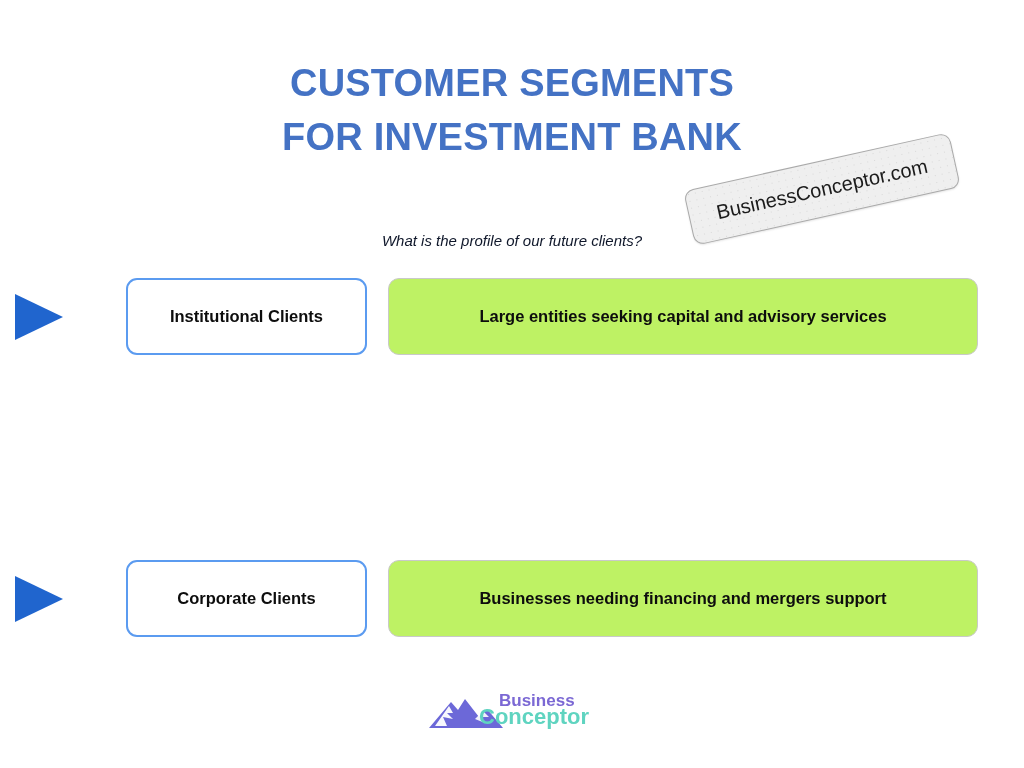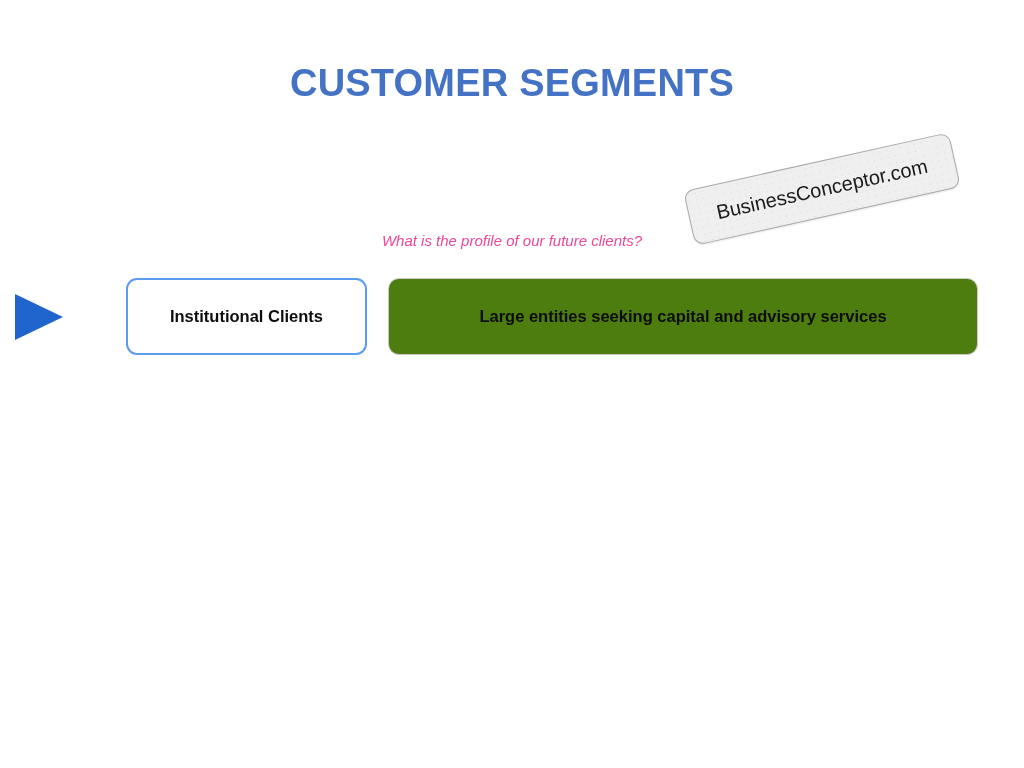--- a/index.html
+++ b/index.html
@@ -71,21 +71,21 @@
 
   
   .subtitle {
     position: absolute;
     left: 0;
     top: 232px;
     width: 1024px;
     text-align: center;
     font-size: 15px;
     font-style: italic;
-    color: #ec4899;
+    color: #0f172a;
     white-space: nowrap;
   }
 
   
   .row {
     position: absolute;
     left: 0;
     width: 1024px;
     height: 78px;
   }
@@ -129,21 +129,21 @@
 
   .desc-box {
     position: absolute;
     left: 388px;
     top: 0;
     width: 590px;
     height: 77px;
     box-sizing: border-box;
     border: 1px solid #c9c9c9;
     border-radius: 11px;
-    background: #4d7c0f;
+    background: #bef264;
     display: flex;
     align-items: center;
     justify-content: center;
   }
   .desc-text {
     font-size: 16.5px;
     font-weight: bold;
     color: #0d0d0d;
     text-align: center;
     white-space: nowrap;
@@ -159,34 +159,55 @@
   }
   .logo svg { display: block; }
 </style>
 </head>
 <body>
 
 <div class="slide">
 
   <div class="title-block">
     <div class="title-line">CUSTOMER SEGMENTS</div>
+    <div class="title-line">FOR INVESTMENT BANK</div>
   </div>
 
   <div class="watermark">
     <span class="watermark-text">BusinessConceptor.com</span>
   </div>
 
   <div class="subtitle">What is the profile of our future clients?</div>
 
   <div class="row row-1">
     <div class="arrow"></div>
     <div class="label-box">
       <span class="label-text">Institutional Clients</span>
     </div>
     <div class="desc-box">
       <span class="desc-text">Large entities seeking capital and advisory services</span>
     </div>
   </div>
 
 
-
+  <div class="row row-3">
+    <div class="arrow"></div>
+    <div class="label-box">
+      <span class="label-text">Corporate Clients</span>
+    </div>
+    <div class="desc-box">
+      <span class="desc-text">Businesses needing financing and mergers support</span>
+    </div>
+  </div>
+
+  <div class="logo">
+    <svg width="176" height="48" viewBox="0 0 176 48" xmlns="http://www.w3.org/2000/svg">
+      <g>
+        <path d="M2 42 L24 16 L31 24 L38 13 L52 31 L60 23 L76 42 Z" fill="#6C68D8"></path>
+        <path d="M8 40 L22 20 L26 27 L20 27 L26 33 L16 31 L20 40 Z" fill="#ffffff" opacity="0.95"></path>
+        <path d="M48 33 L56 25 L62 31 L54 31 L58 37 Z" fill="#ffffff" opacity="0.9"></path>
+      </g>
+      <text x="72" y="20" font-family="Liberation Sans, sans-serif" font-size="17" font-weight="bold" fill="#7B68D4">Business</text>
+      <text x="52" y="38" font-family="Liberation Sans, sans-serif" font-size="22" font-weight="bold" fill="#5FD4C0">Conceptor</text>
+    </svg>
+  </div>
 
 </div>
 
 </body></html>

